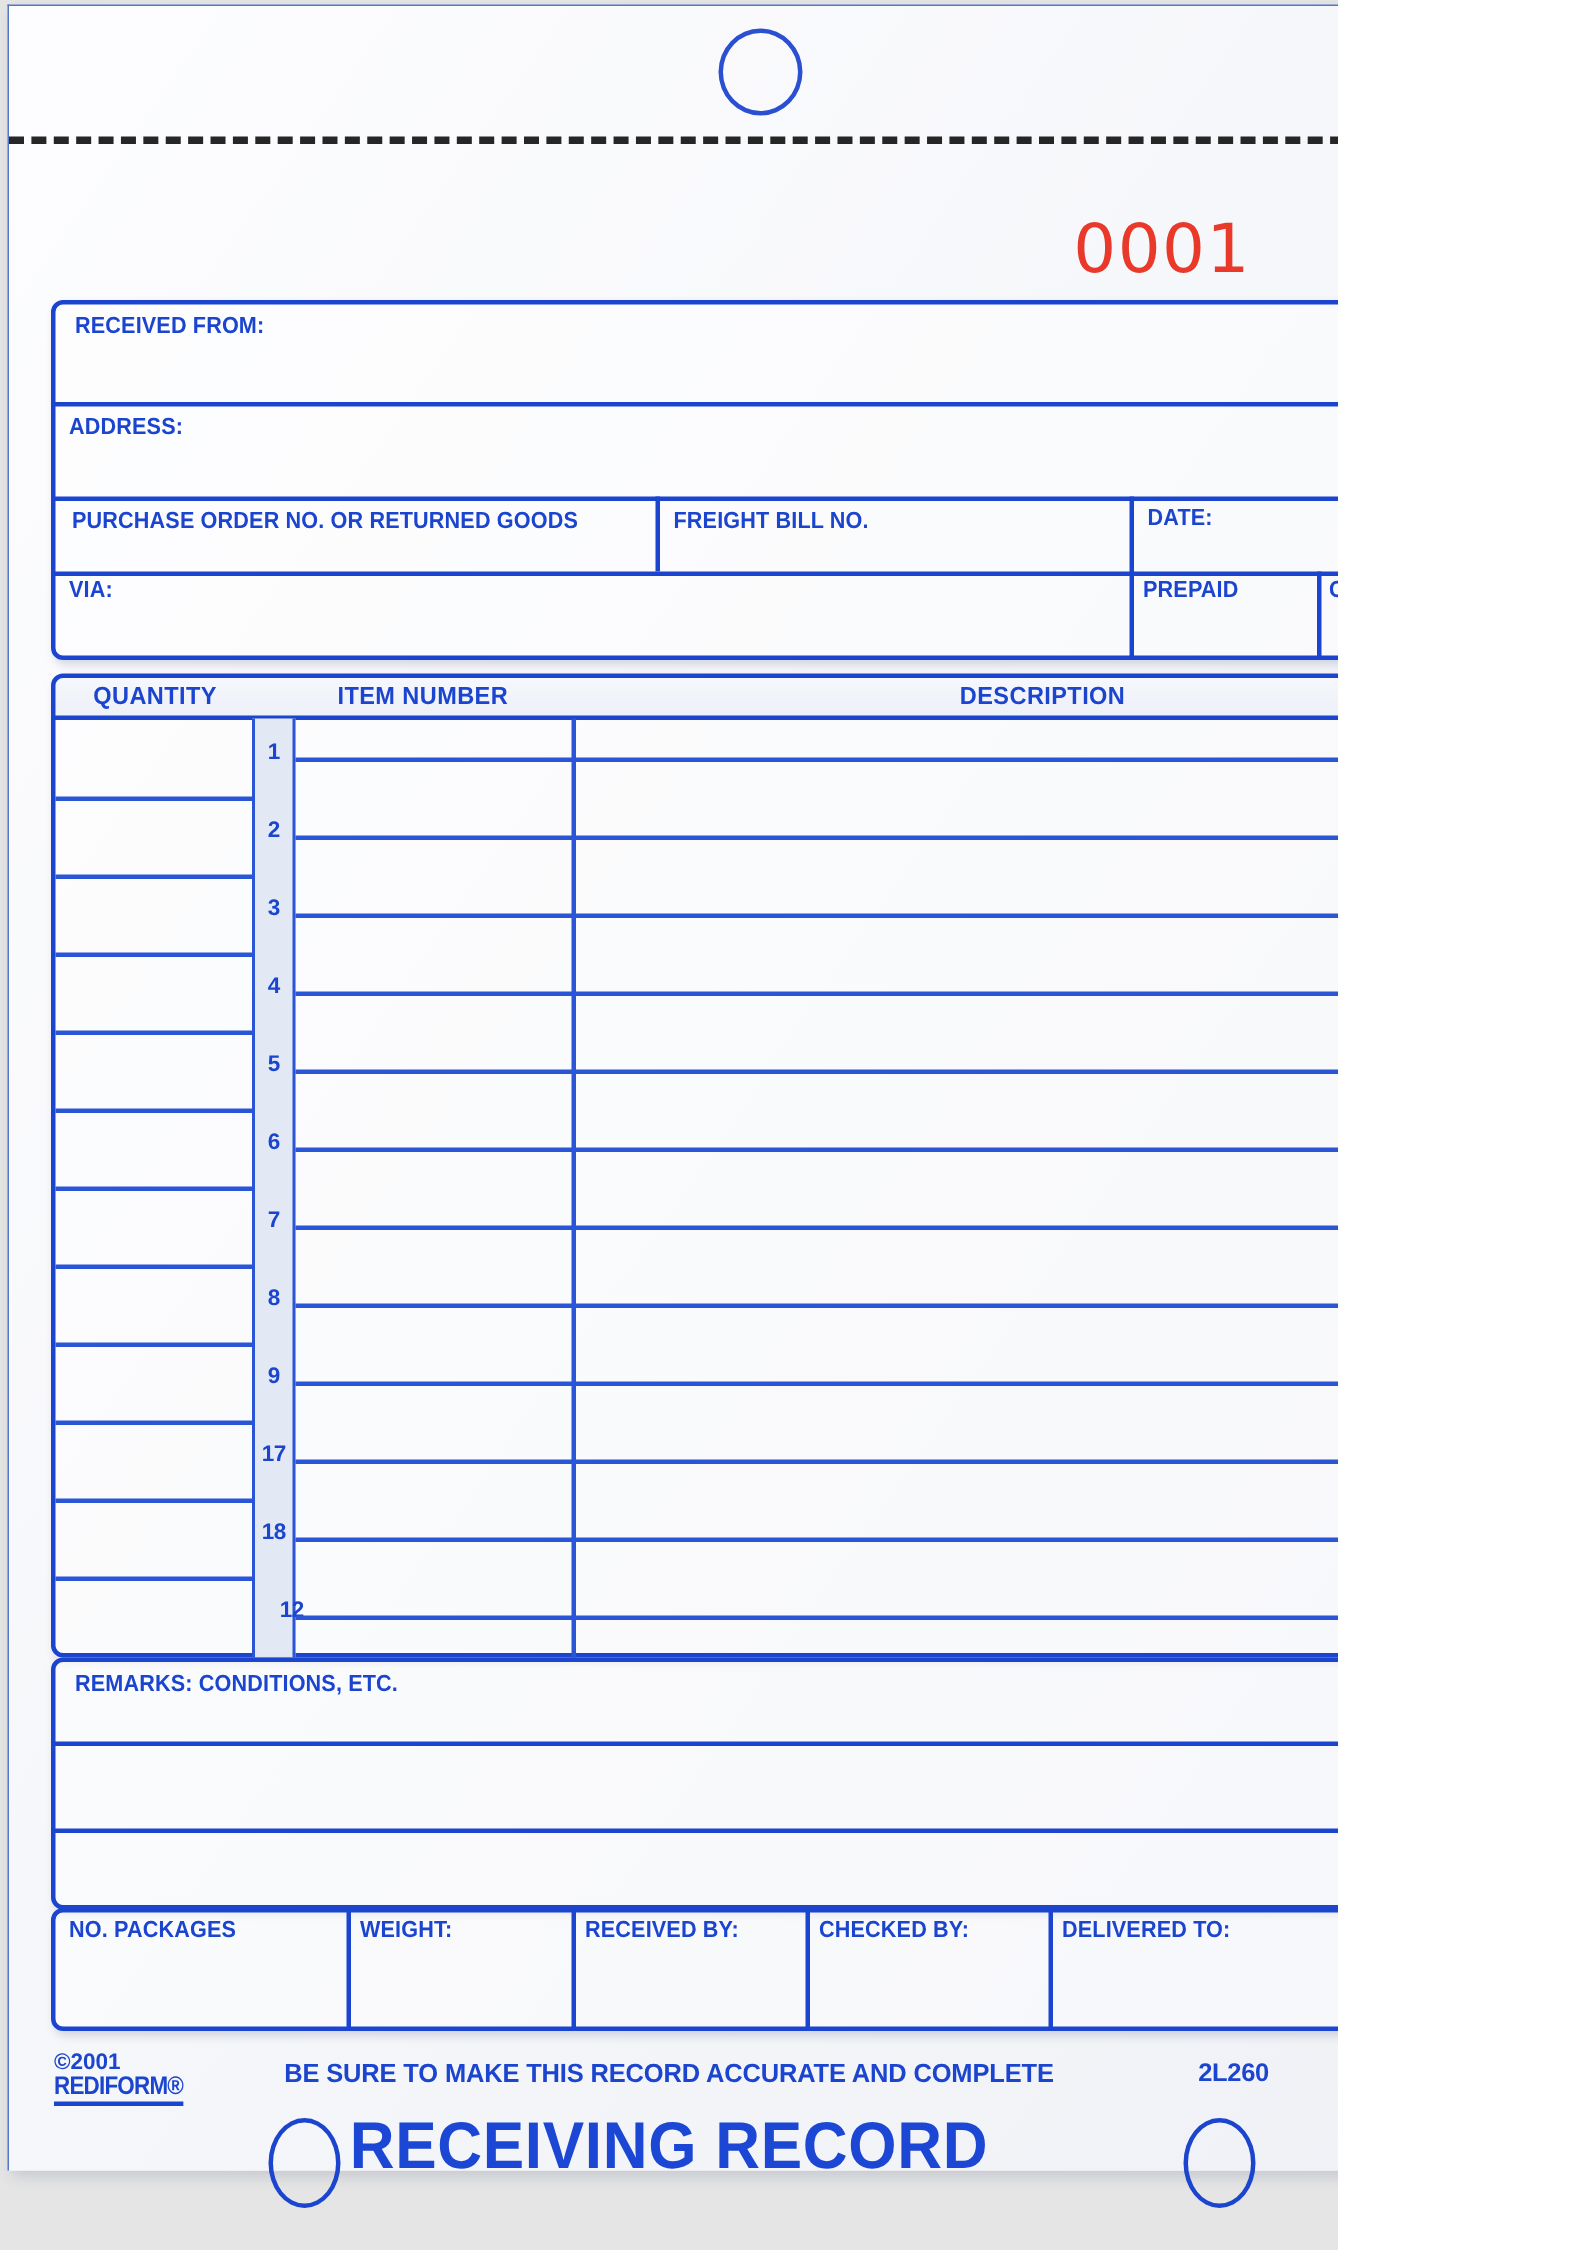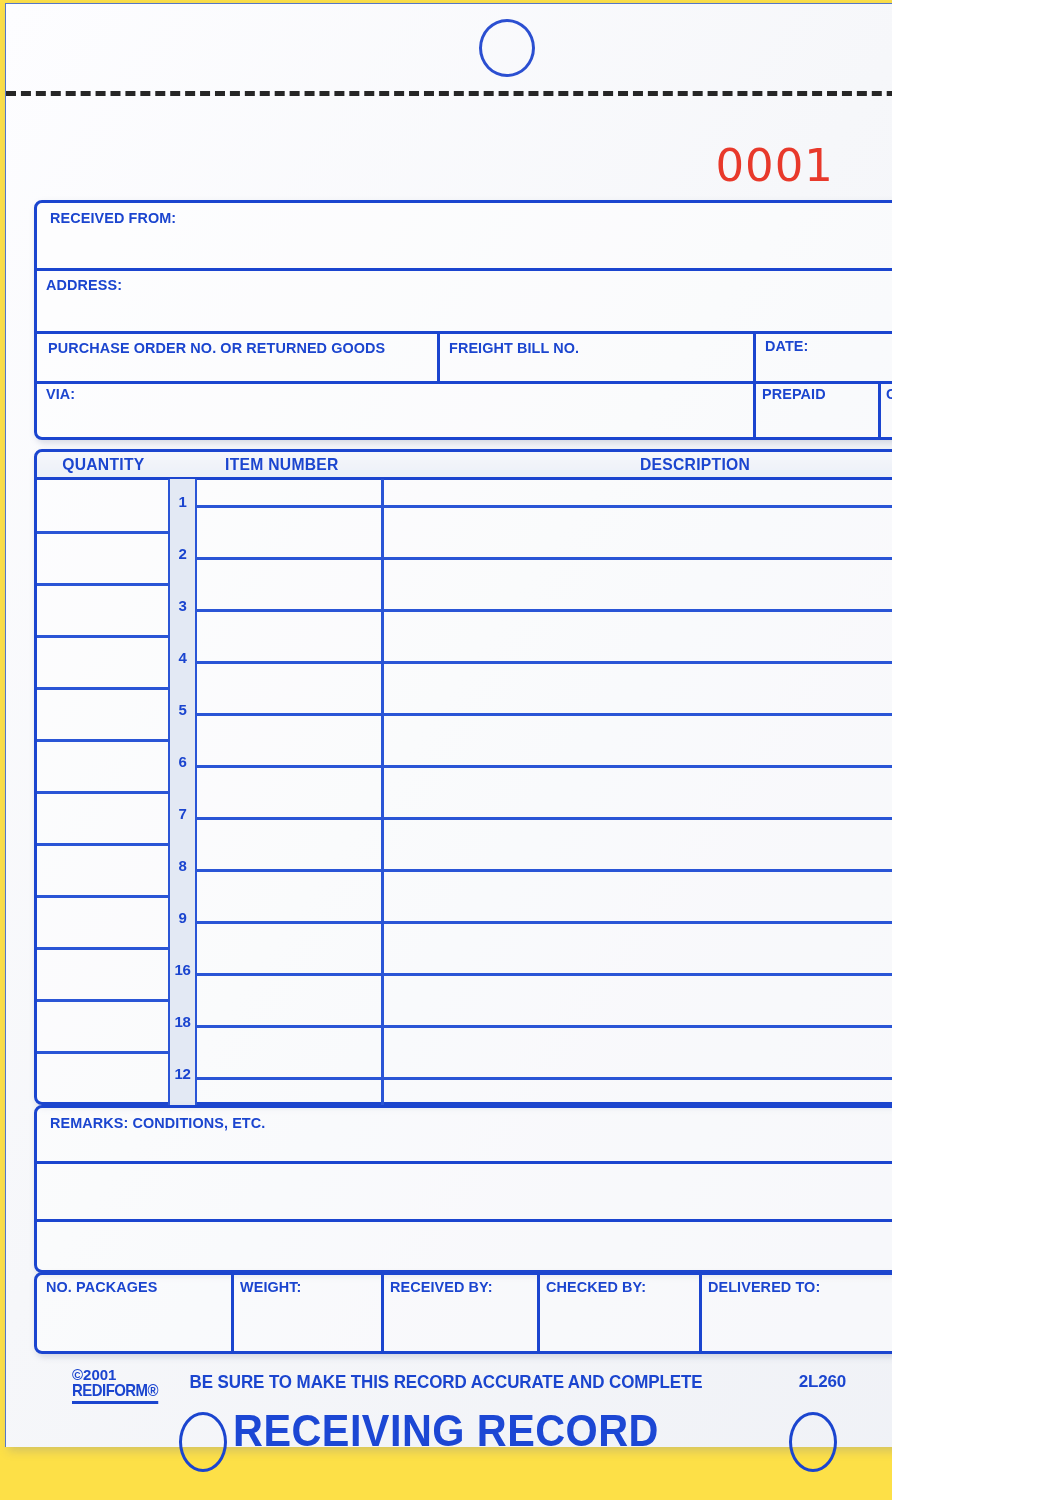--- a/index.html
+++ b/index.html
@@ -9,21 +9,21 @@
   }
   body {
     font-family: "Liberation Sans", sans-serif;
   }
 
   
   #page {
     position: relative;
     width: 892px;
     height: 1500px;
-    background: #fde047;
+    background: #e5e5e5;
     overflow: hidden;
   }
 
   
   #paper-sheet {
     position: absolute;
     left: 5px;  top: 3px;
     width: 1038px; height: 1443px;
     background:
       linear-gradient(125deg, #fdfdff 0%, #f6f7fa 45%, #eff1f6 100%);
@@ -154,21 +154,20 @@
 
   
   #copyright {
     position: absolute;
     left: 36px; top: 1367px;
     font-size: 15px;
     font-weight: bold;
     color: #1b45cf;
     line-height: 1.02;
     font-family: "Liberation Sans", sans-serif;
-    margin-left: 36px;
   }
   #brand-name {
     display: block;
     font-size: 17px;
     font-weight: bold;
     letter-spacing: -0.6px;
     transform: scaleX(0.88);
     transform-origin: left center;
     border-bottom: 3px solid #1b45cf;
     padding-bottom: 1px;
@@ -268,23 +267,23 @@
   <div id="num-strip"></div>
   <div class="row-num" style="left:168px; top:493px;">1</div>
   <div class="row-num" style="left:168px; top:545px;">2</div>
   <div class="row-num" style="left:168px; top:597px;">3</div>
   <div class="row-num" style="left:168px; top:649px;">4</div>
   <div class="row-num" style="left:168px; top:701px;">5</div>
   <div class="row-num" style="left:168px; top:753px;">6</div>
   <div class="row-num" style="left:168px; top:805px;">7</div>
   <div class="row-num" style="left:168px; top:857px;">8</div>
   <div class="row-num" style="left:168px; top:909px;">9</div>
-  <div class="row-num" style="left:168px; top:961px;">16</div>
+  <div class="row-num" style="left:168px; top:961px;">17</div>
   <div class="row-num" style="left:168px; top:1013px;">18</div>
-  <div class="row-num" style="left:168px; top:1065px;">12</div>
+  <div class="row-num" style="left:180px; top:1065px;">12</div>
 
   <div class="thin-h" style="left:37px; top:531px; width:131px;"></div>
   <div class="thin-h" style="left:37px; top:583px; width:131px;"></div>
   <div class="thin-h" style="left:37px; top:635px; width:131px;"></div>
   <div class="thin-h" style="left:37px; top:687px; width:131px;"></div>
   <div class="thin-h" style="left:37px; top:739px; width:131px;"></div>
   <div class="thin-h" style="left:37px; top:791px; width:131px;"></div>
   <div class="thin-h" style="left:37px; top:843px; width:131px;"></div>
   <div class="thin-h" style="left:37px; top:895px; width:131px;"></div>
   <div class="thin-h" style="left:37px; top:947px; width:131px;"></div>

